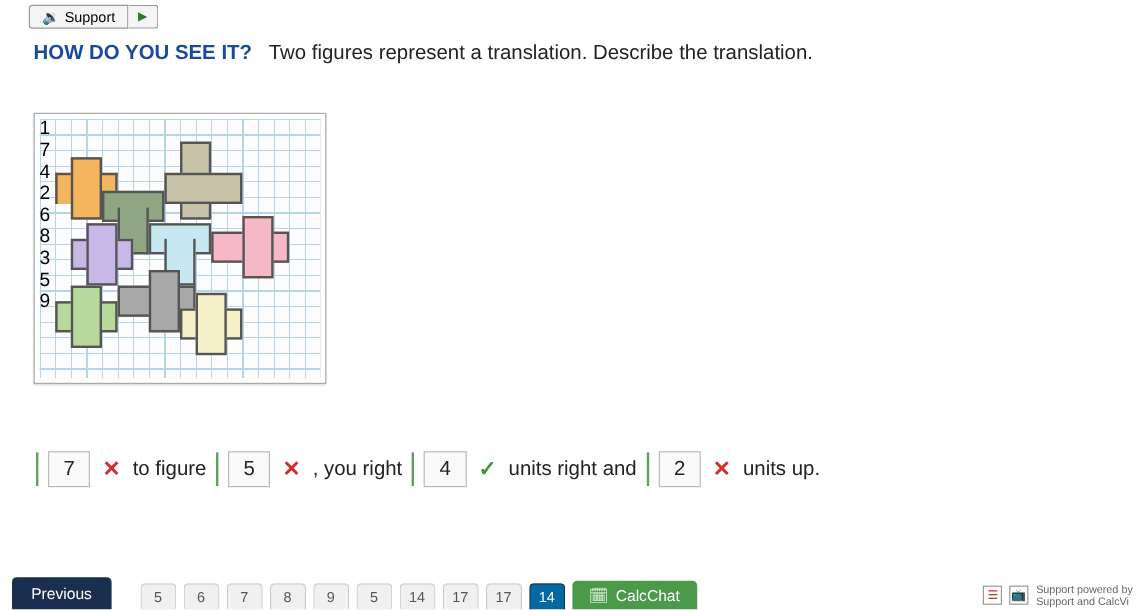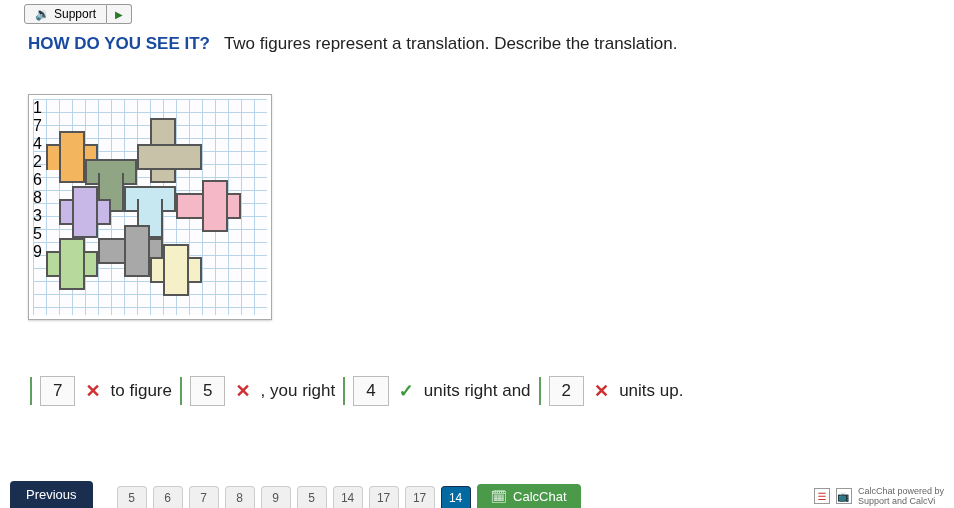--- a/index.html
+++ b/index.html
@@ -148,17 +148,17 @@
   <button class="page-btn active">14</button>
   <button class="overview-btn">
     <span>🗓</span>
     <span>CalcChat</span>
   </button>
   <div class="footer-spacer"></div>
   <div class="support">
     <span class="support-icon">☰</span>
     <span class="support-icon">📺</span>
     <span>
-      <div>CalcChat powered by</div>
+      <div>Support powered by</div>
       <div>Support and CalcVi</div>
     </span>
   </div>
 </div>
 
 </body></html>

